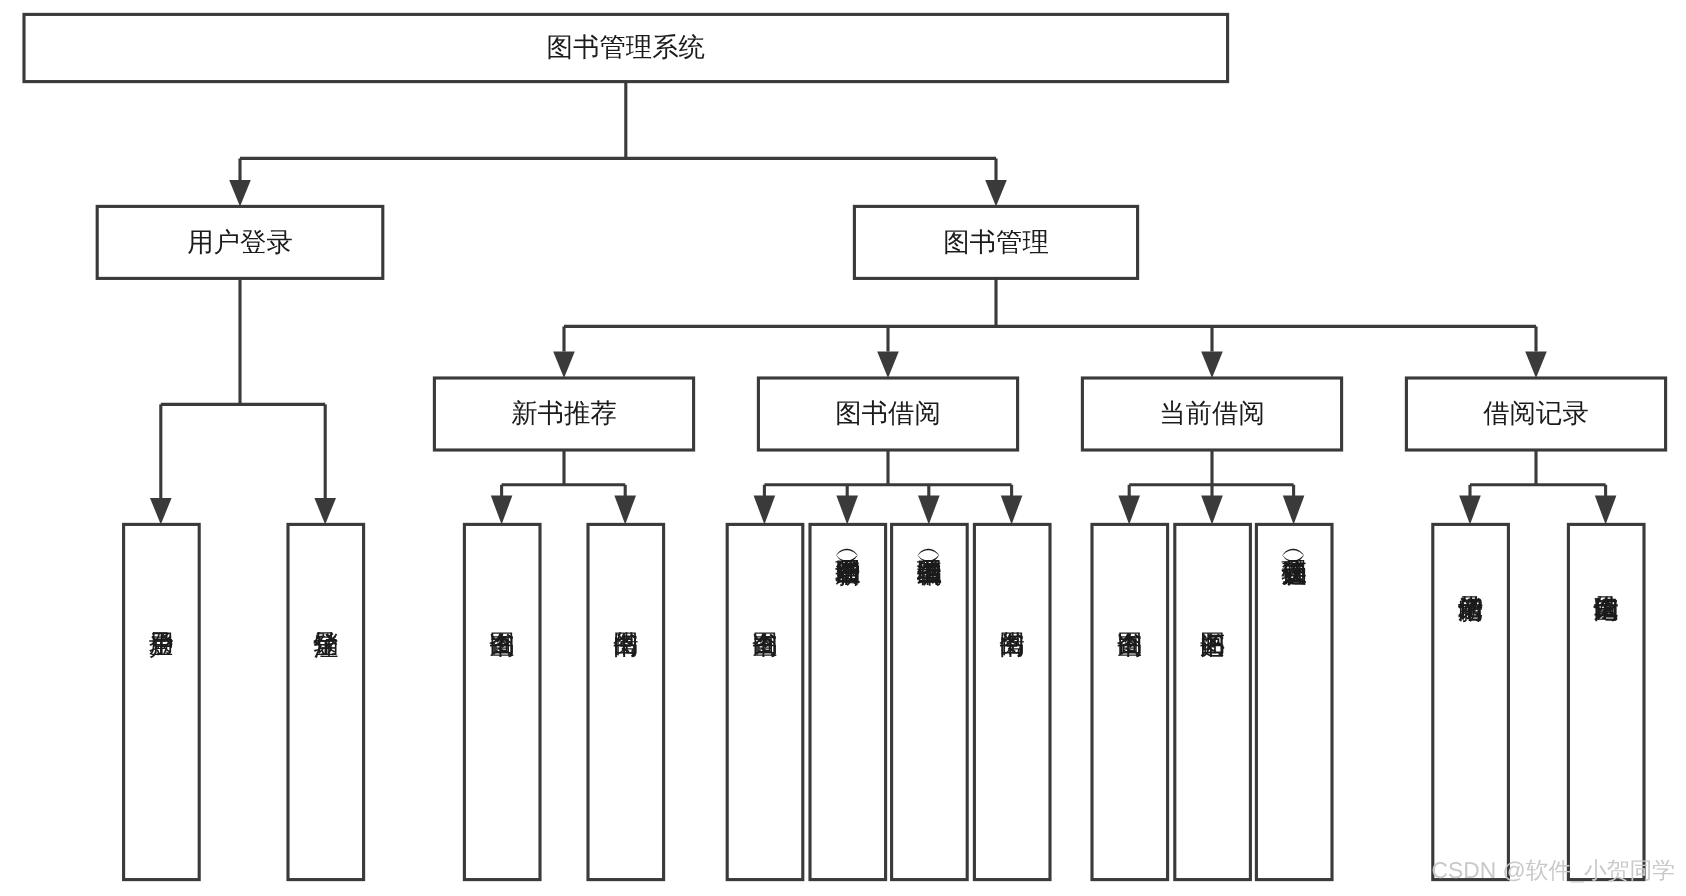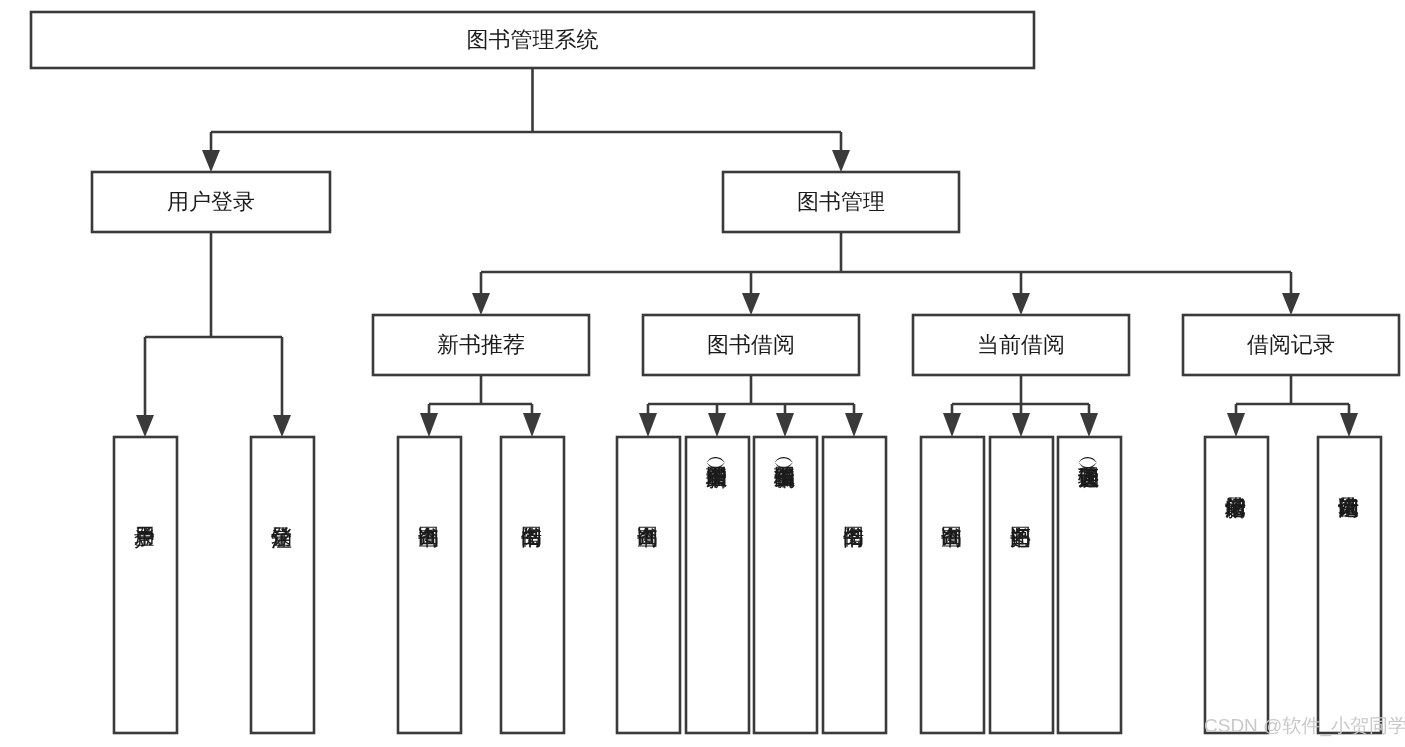--- a/index.html
+++ b/index.html
@@ -10,21 +10,21 @@
   body {
     width: 1405px;
     height: 747px;
     font-family: "Liberation Sans", "DejaVu Sans", sans-serif;
     overflow: hidden;
     position: relative;
   }
   #diagram-root {
     position: absolute;
     top: 0;
-    left: 11px;
+    left: 0;
     width: 1245px;
     height: 747px;
   }
   svg.flowchart {
     display: block;
     width: 1405px;
     height: 747px;
   }
   .node-box {
     fill: #ffffff;

